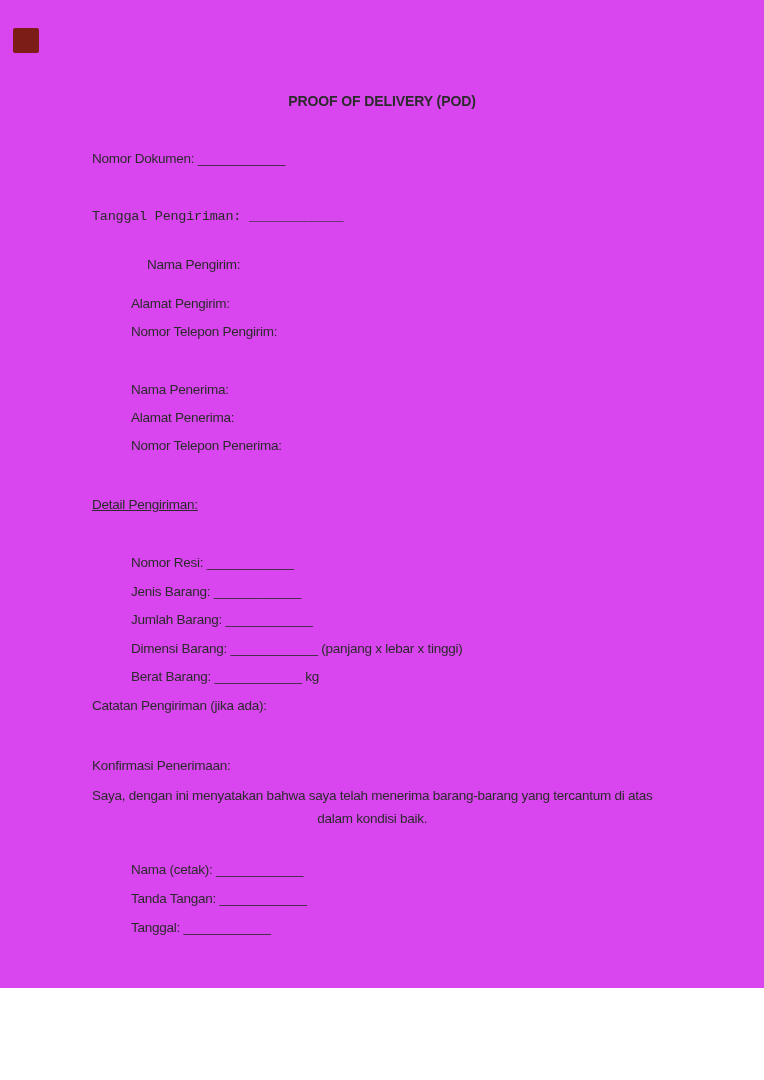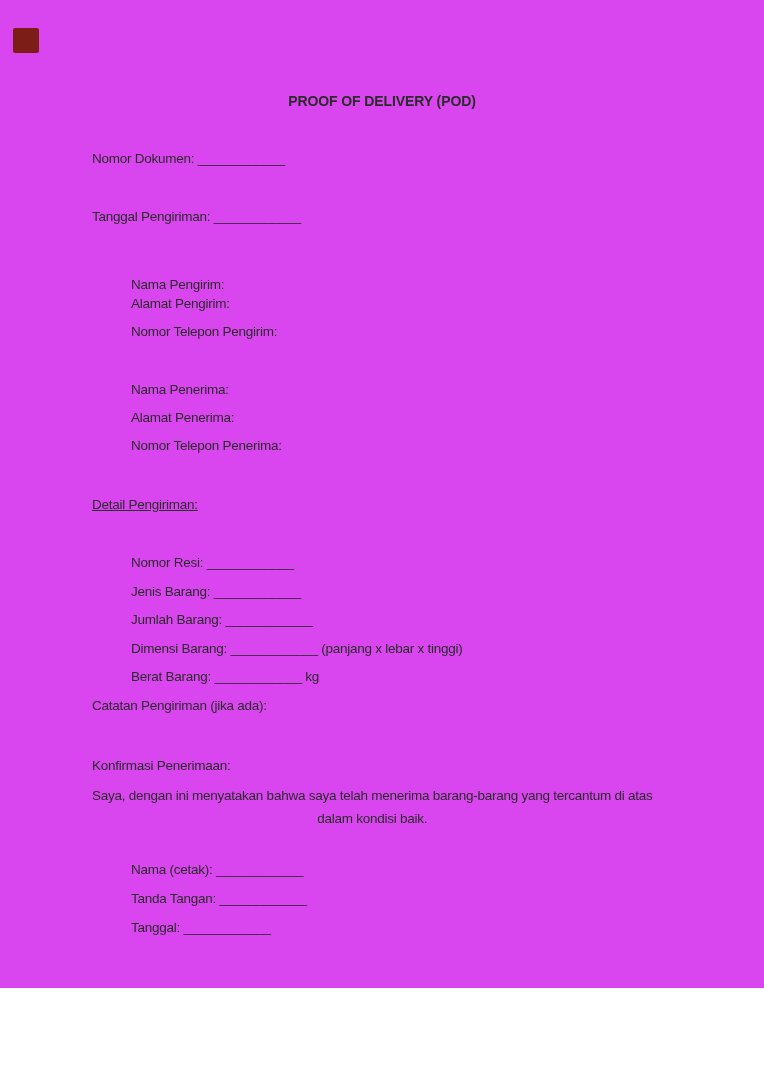--- a/index.html
+++ b/index.html
@@ -33,22 +33,22 @@
   }
   .line {
     position: absolute;
     white-space: nowrap;
     letter-spacing: -0.25px;
     text-align: center;
   }
   .lvl1 { left: 92px; }
   .lvl2 { left: 131px; }
   .t-docnum   { top: 151px; }
-  .t-shipdate { top: 209px; }
-  .t-sname    { top: 277px; }
+  .t-shipdate { top: 209px; font-family: Liberation Mono, monospace; }
+  .t-sname    { top: 257px; margin-left: 16px; }
   .t-saddr    { top: 296px; }
   .t-sphone   { top: 324px; }
   .t-rname    { top: 382px; }
   .t-raddr    { top: 410px; }
   .t-rphone   { top: 438px; }
   .t-detail   { top: 497px; text-decoration: underline; }
   .t-resi     { top: 555px; }
   .t-jenis    { top: 584px; }
   .t-jumlah   { top: 612px; }
   .t-dimensi  { top: 641px; }

